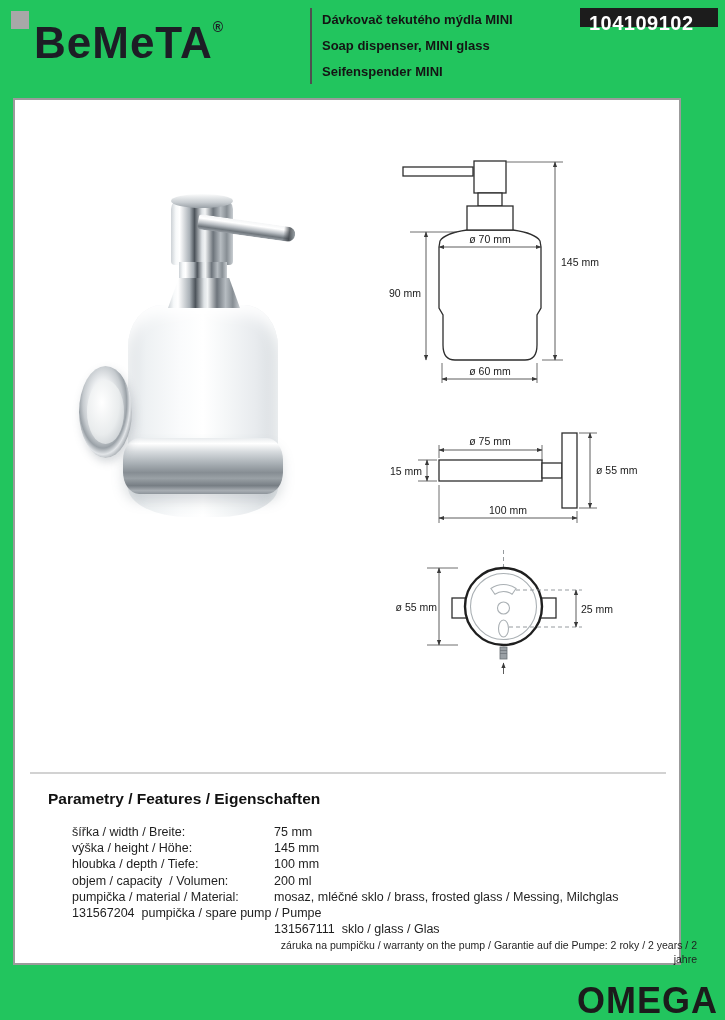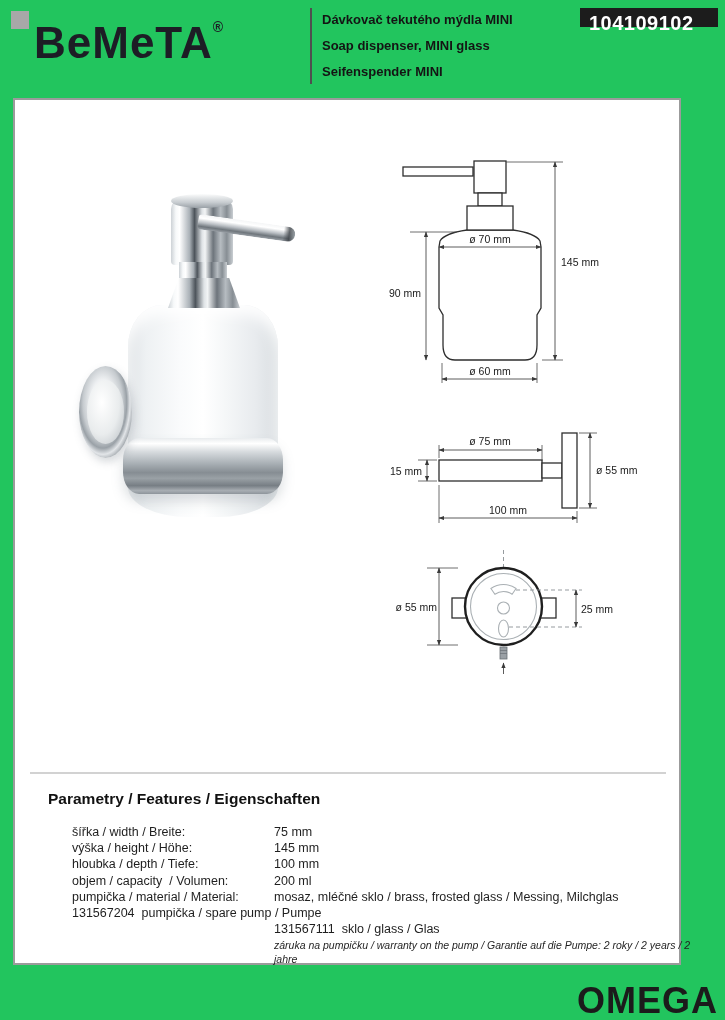--- a/index.html
+++ b/index.html
@@ -65,21 +65,21 @@
   .tick{stroke:#4a4a4a;stroke-width:.8;}
   .dash{stroke:#8a9094;stroke-width:.9;stroke-dasharray:4 3;fill:none;}
 
   
   .params-separator{position:absolute;left:30px;top:772px;width:636px;height:2px;background:#d2d2d2;}
   .params-heading{position:absolute;left:48px;top:790px;font-size:15.5px;font-weight:bold;color:#111;}
   .params-table{position:absolute;left:34px;top:824px;width:625px;font-size:12.5px;color:#1f1f1f;margin-left:38px;}
   .p-row{display:flex;line-height:16.2px;}
   .p-label{width:202px;flex:none;white-space:pre-wrap;}
   .p-value{flex:1;white-space:pre-wrap;}
-  .p-note{font-size:10.5px;font-style:italic;line-height:14px;padding-top:1px;}
+  .p-note{font-size:10.5px;line-height:14px;padding-top:1px;text-align:right;}
 
   .series-name{position:absolute;right:7px;top:980px;font-size:36px;font-weight:bold;
                color:#1b1b1b;letter-spacing:1px;}
 </style>
 </head>
 <body>
 
 <div class="page">
 
   <div class="logo-mark"></div>

